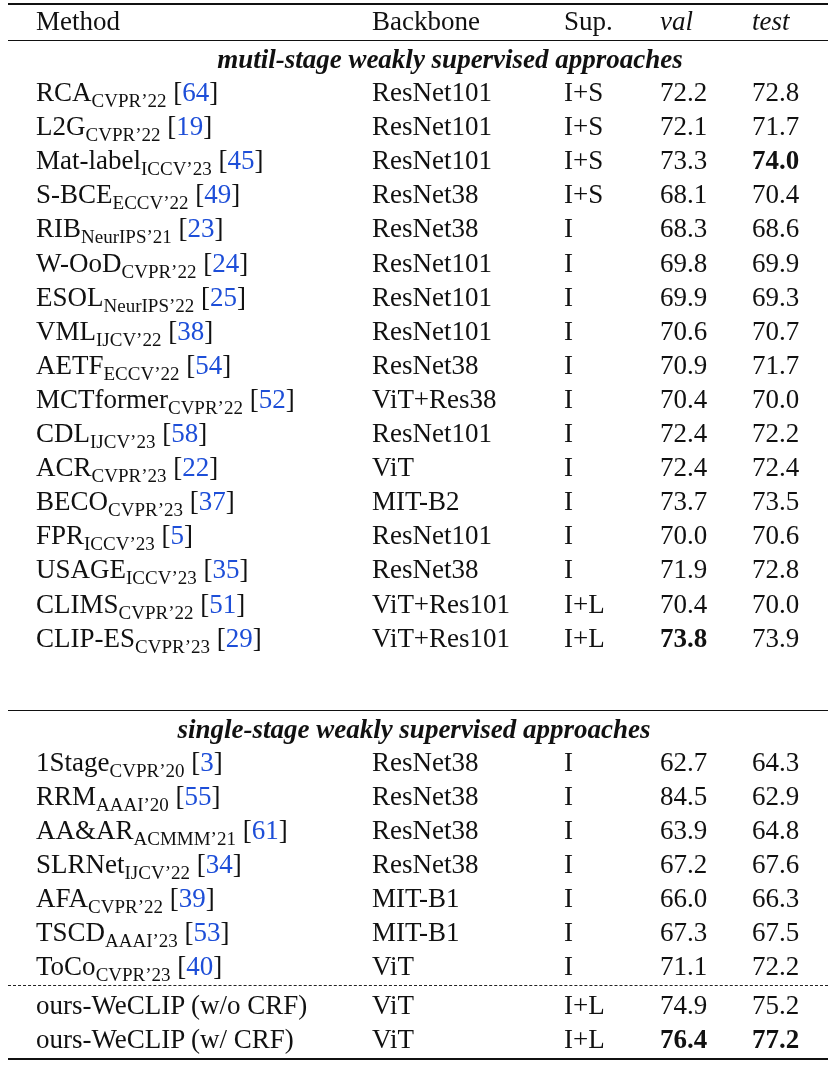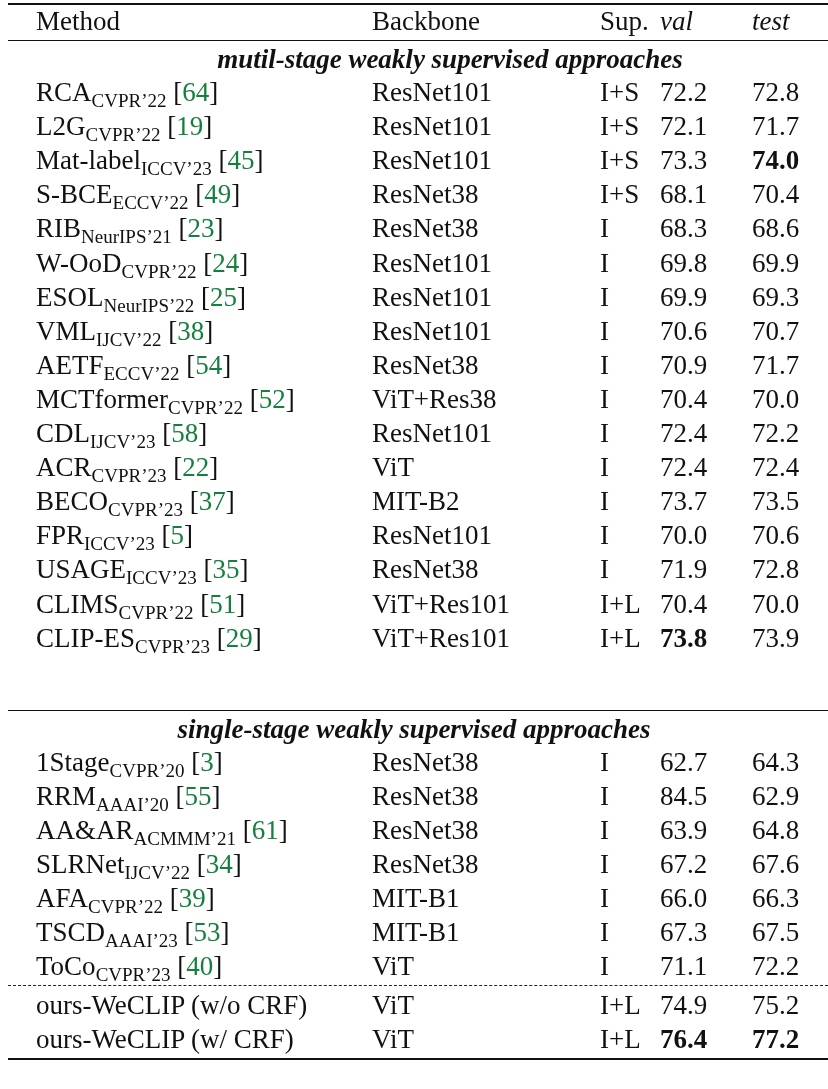--- a/index.html
+++ b/index.html
@@ -6,26 +6,26 @@
   body { width:828px; height:1089px; position:relative; overflow:hidden;
          font-family:"Liberation Serif","DejaVu Serif",serif; color:#111; }
   .rule { position:absolute; left:8px; right:0; background:#111; }
   .thick { height:2px; }
   .thin { height:1.3px; }
   .dash { position:absolute; left:8px; right:0; height:0; border-top:1.6px dashed #222; }
   .row { position:absolute; left:0; width:828px; height:34px; font-size:27px; line-height:34px; }
   .c { position:absolute; top:0; white-space:nowrap; }
   .c-method { left:14px;margin-left:22px; }
   .c-back { left:372px; }
-  .c-sup { left:600px;text-align:right; }
+  .c-sup { left:564px;text-align:right; }
   .c-val { left:660px; }
   .c-test { left:752px; }
   .hdr .c-val, .hdr .c-test { font-style:italic; }
   .sub { font-size:19px; position:relative; top:6px; letter-spacing:0; }
-  .ref { color:#15803d; }
+  .ref { color:#1d4ed8; }
   .b { font-weight:bold; }
   .section { position:absolute; left:0; width:828px; text-align:center;
              font-size:27px; line-height:34px; font-weight:bold; font-style:italic; }
 </style>
 </head>
 <body>
 
 <div>
   <div class="rule thick" style="top:3px;"></div>
 

